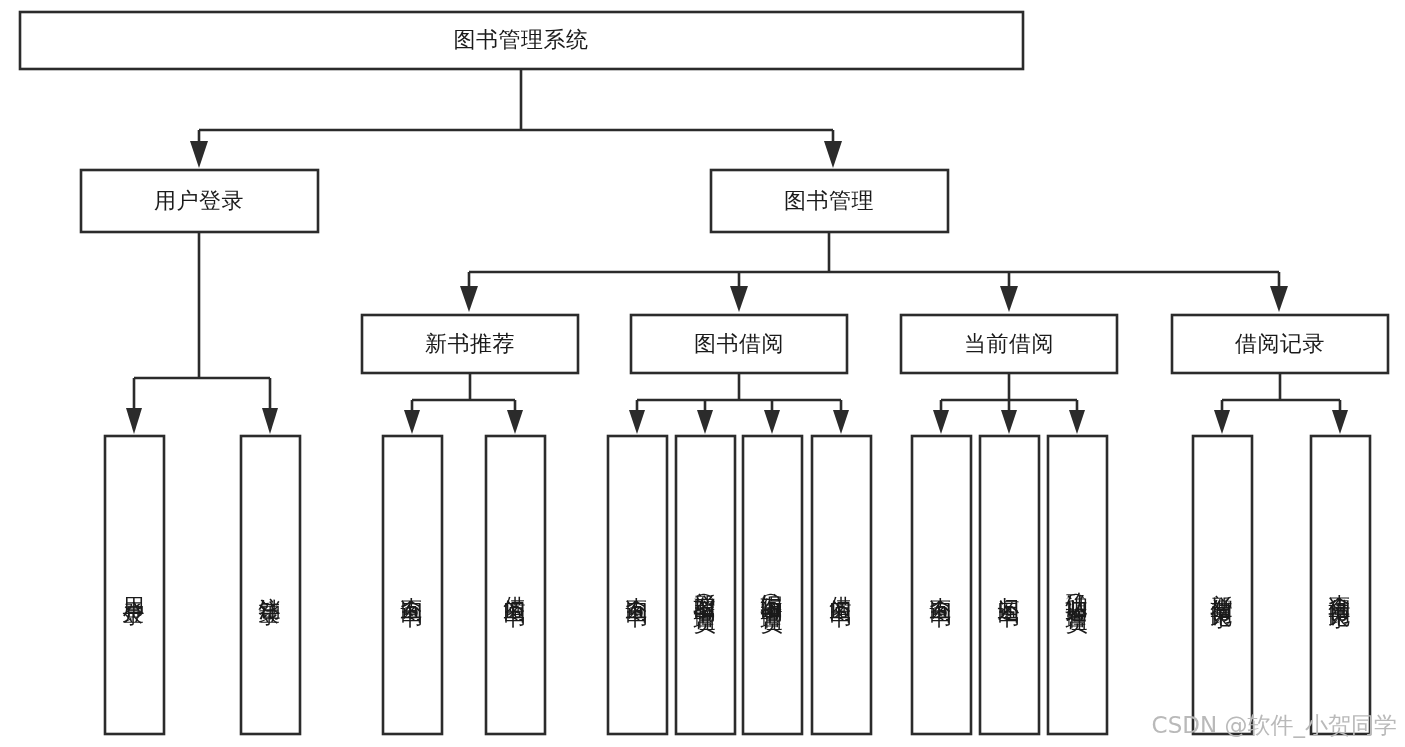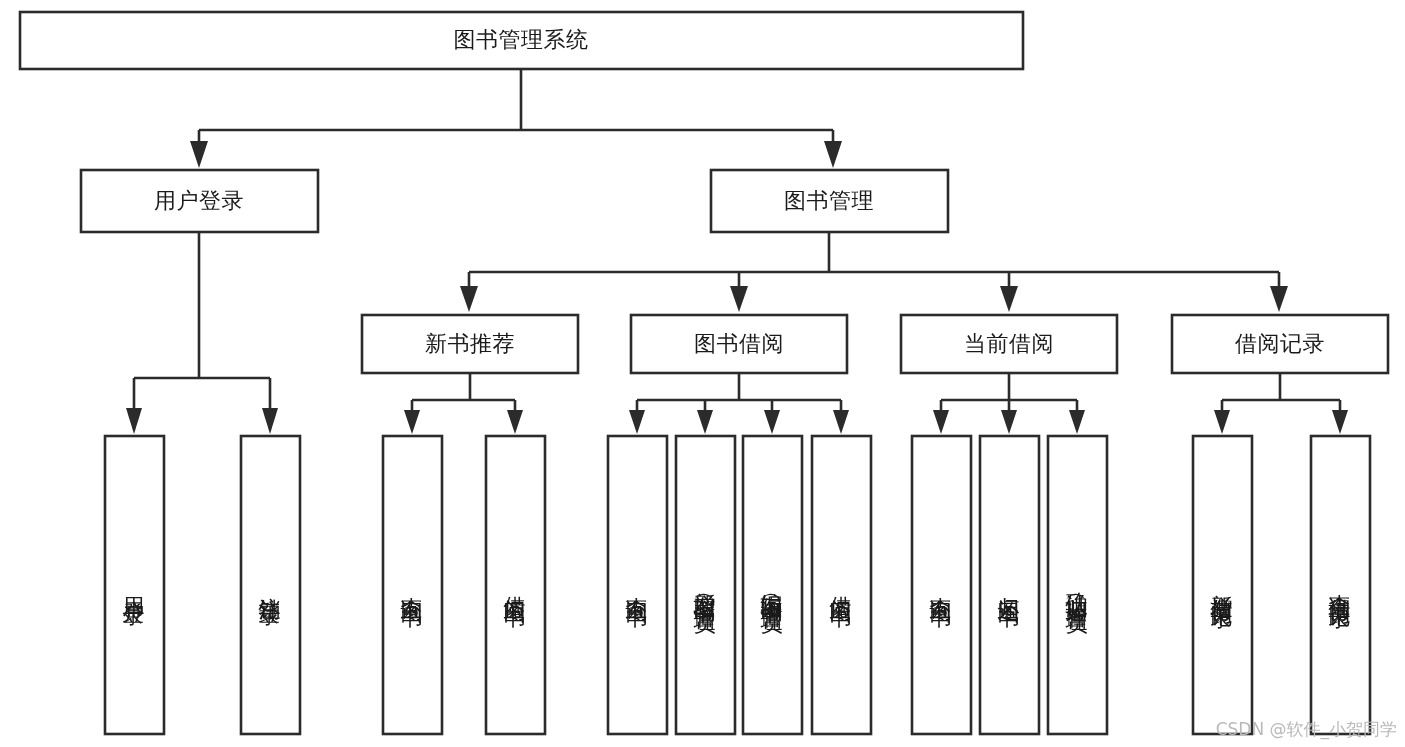--- a/index.html
+++ b/index.html
@@ -57,21 +57,21 @@
     font-family: "DejaVu Sans", "Liberation Sans", sans-serif;
     writing-mode: vertical-rl;
     text-orientation: upright;
     text-anchor: middle;
     letter-spacing: 3px;
   }
   .watermark-text {
     position: absolute;
     right: 8px;
     bottom: 6px;
-    font-size: 17px;
+    font-size: 23px;
     color: #b9b9b9;
     font-family: "DejaVu Sans", "Liberation Sans", sans-serif;
     white-space: nowrap;
     pointer-events: none;
     user-select: none;
   }
 </style>
 </head>
 <body>
 

